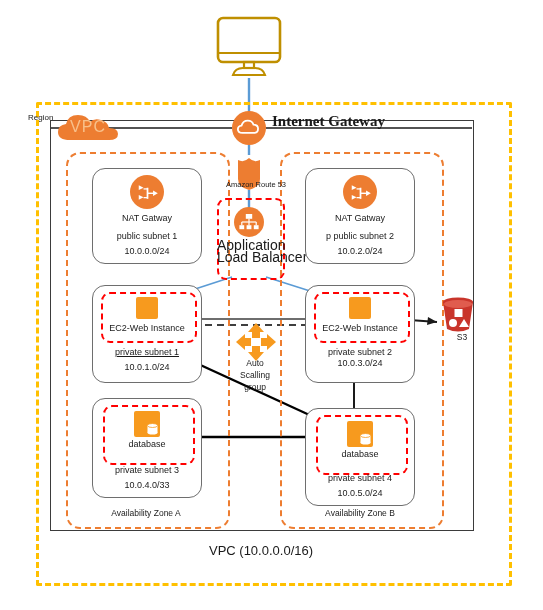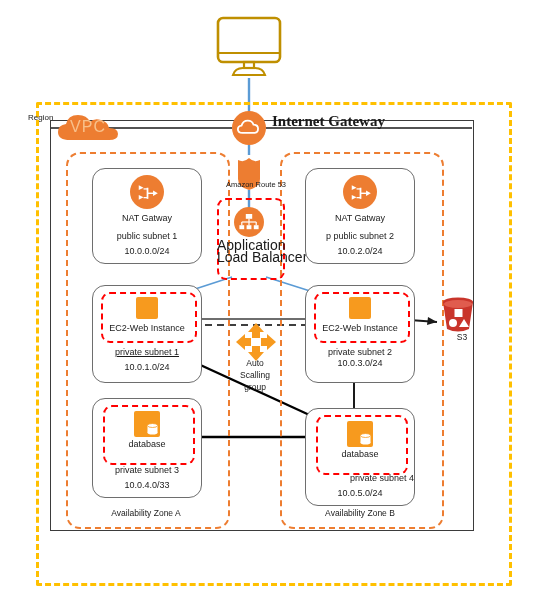--- a/index.html
+++ b/index.html
@@ -131,20 +131,21 @@
       <rect x="5" y="2" width="62" height="44" rx="5" ry="5" fill="none" stroke="#BF8F00" stroke-width="2.6"></rect>
       <line x1="5" y1="37" x2="67" y2="37" stroke="#BF8F00" stroke-width="2.2"></line>
       <rect x="31" y="46" width="10" height="6" fill="none" stroke="#BF8F00" stroke-width="2.2"></rect>
       <path d="M20 59 Q22 52 30 52 L42 52 Q50 52 52 59 Z" fill="none" stroke="#BF8F00" stroke-width="2.2"></path>
     </svg>
   </div>
 
   <div class="region-box"></div>
   <div class="region-label">Region</div>
   <div class="vpc-box"></div>
+  <div class="vpc-caption">VPC (10.0.0.0/16)</div>
 
   <div class="icon" style="left:54px;top:112px;width:70px;height:32px;">
     <svg viewBox="0 0 70 32" width="70" height="32">
       <path d="M16 28 Q4 28 4 20 Q4 13 12 12 Q14 3 24 3 Q33 3 36 10
                Q40 6 47 8 Q54 10 55 16 Q64 16 64 22 Q64 28 55 28 Z" fill="#ED7D31"></path>
     </svg>
   </div>
   <div class="vpccloud-text">VPC</div>
 
   <div class="az az-a"></div>
@@ -260,21 +261,21 @@
     <div class="icon" style="left:41px;top:12px;width:26px;height:26px;">
       <svg viewBox="0 0 26 26" width="26" height="26">
         <rect x="0" y="0" width="26" height="26" rx="2" fill="#F79A1E"></rect>
         <ellipse cx="18.5" cy="14.5" rx="5" ry="2" fill="#ffffff"></ellipse>
         <rect x="13.5" y="14.5" width="10" height="7" fill="#ffffff"></rect>
         <ellipse cx="18.5" cy="21.5" rx="5" ry="2" fill="#ffffff"></ellipse>
         <ellipse cx="18.5" cy="14.5" rx="5" ry="2" fill="none" stroke="#F79A1E" stroke-width="0.8"></ellipse>
       </svg>
     </div>
     <div class="stext" style="top:40px;">database</div>
-    <div class="stext" style="top:64px;text-align:right;">private subnet 4</div>
+    <div class="stext" style="top:64px;">private subnet 4</div>
     <div class="stext" style="top:79px;">10.0.5.0/24</div>
   </div>
 
   <div class="icon" style="left:236px;top:323px;width:40px;height:38px;">
     <svg viewBox="0 0 40 38" width="40" height="38">
       <polygon points="20,0 28,9 24,9 24,15 16,15 16,9 12,9" fill="#F79A1E"></polygon>
       <polygon points="20,38 28,29 24,29 24,23 16,23 16,29 12,29" fill="#F79A1E"></polygon>
       <polygon points="0,19 9,11 9,15 15,15 15,23 9,23 9,27" fill="#F79A1E"></polygon>
       <polygon points="40,19 31,11 31,15 25,15 25,23 31,23 31,27" fill="#F79A1E"></polygon>
     </svg>

